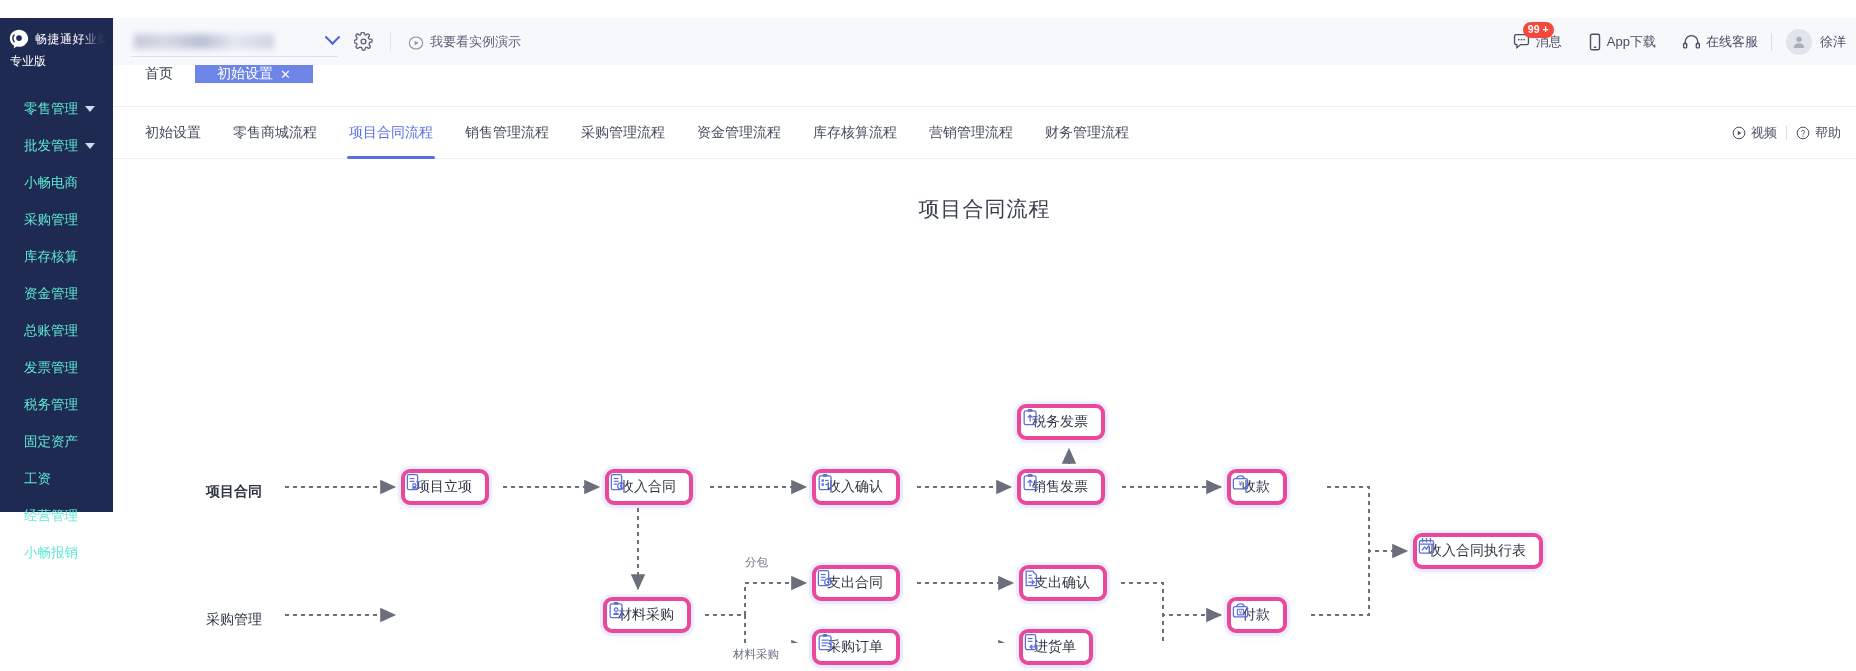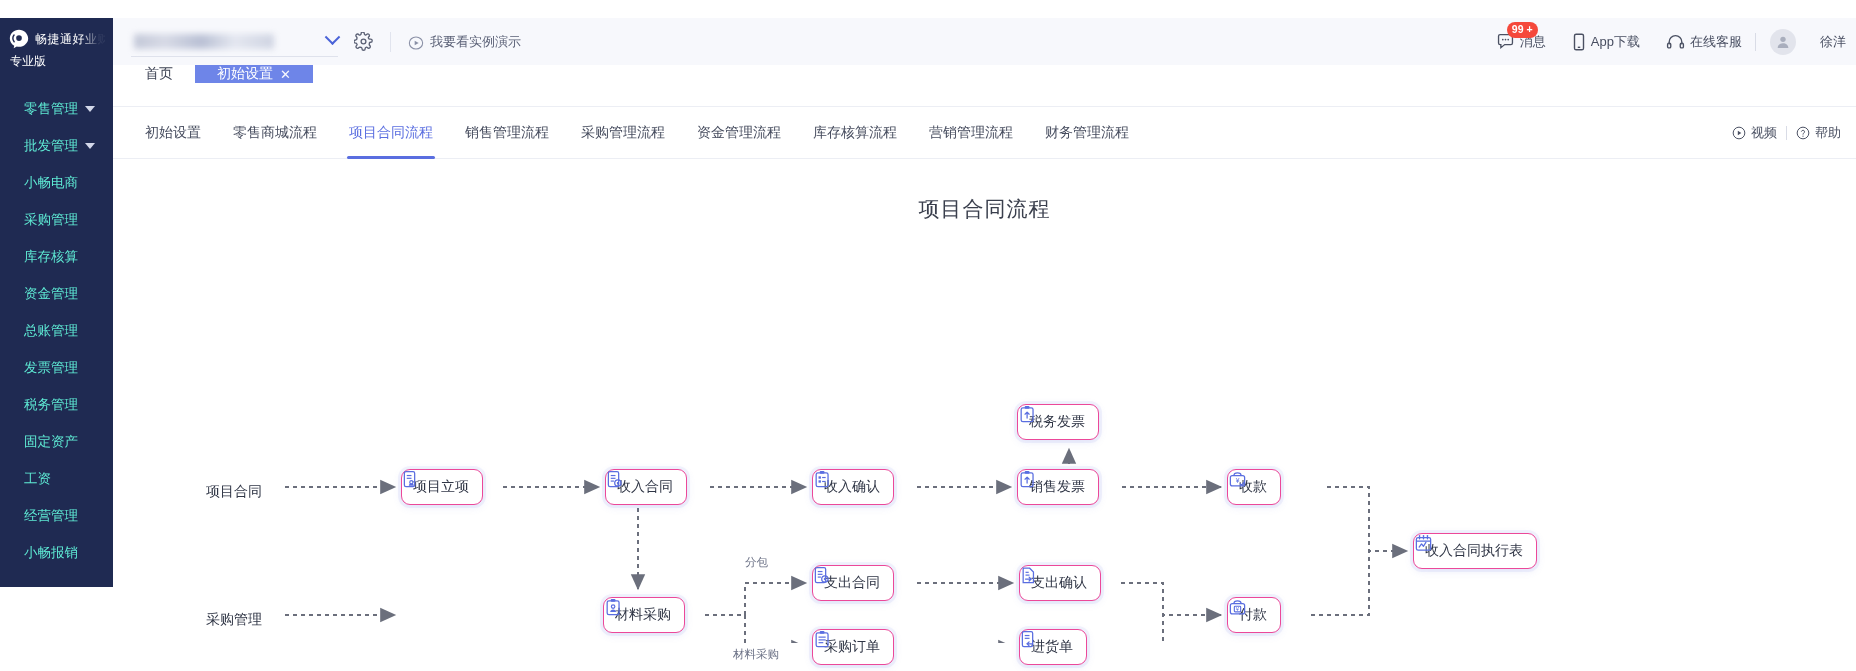--- a/index.html
+++ b/index.html
@@ -5,21 +5,21 @@
   * { box-sizing: border-box; margin: 0; padding: 0; }
   html, body {
     width: 1856px; height: 671px;
     font-family: "Liberation Sans", "DejaVu Sans", sans-serif;
     background: #fff; overflow: hidden;
   }
   #app { position: relative; width: 1856px; height: 671px; background: #fff; }
 
   
   .sidebar {
-    position: absolute; left: 0; top: 18px; width: 113px; height: 569px;
+    position: absolute; left: 0; top: 18px; width: 113px; height: 494px;
     background: #1f2a52; color: #c9cfe4; z-index: 5;
   }
   .brand { padding: 10px 8px 4px 8px; }
   .brand-row { display: flex; align-items: center; gap: 5px; }
   .brand-logo { width: 22px; height: 22px; flex: 0 0 22px; }
   .brand-name {
     font-size: 12px; color: #fff; letter-spacing: .5px;
     white-space: nowrap; overflow: hidden; position: relative;
   }
   .brand-name::after{
@@ -71,21 +71,21 @@
   .tr-item {
     display: flex; align-items: center; gap: 5px; position: relative;
     font-size: 13px; color: #474d60; cursor: pointer; padding: 0 13px;
   }
   .badge {
     position: absolute; top: -11px; left: 24px;
     background: #f5483b; color: #fff; font-size: 10.5px; line-height: 15px;
     height: 16px; padding: 0 5px; border-radius: 9px; white-space: nowrap;
     font-weight: bold;
   }
-  .avatar-wrap { display: flex; align-items: center; gap: 24px; padding-left: 14px; }
+  .avatar-wrap { display: flex; align-items: center; gap: 8px; padding-left: 14px; }
   .avatar {
     width: 26px; height: 26px; border-radius: 50%; background: #e2e4ec;
     display: flex; align-items: center; justify-content: center;
   }
   .user-name { font-size: 13px; color: #474d60; white-space: nowrap; }
 
   
   .tabstrip {
     position: absolute; left: 113px; top: 65px; right: 0; height: 41px;
     background: #fff; display: flex; align-items: flex-start; padding-left: 10px;
@@ -128,21 +128,21 @@
     margin-top: 36px; letter-spacing: 1px;
   }
 
   
   .canvas { position: relative; width: 1743px; height: 420px; }
   .canvas svg { position: absolute; left: 0; top: 0; }
 
   .node {
     position: absolute; display: flex; align-items: center; gap: 8px;
     height: 36px; padding: 0 13px 0 11px; background: #fff;
-    border-radius: 9px; border: 1px solid #ec4899;
+    border-radius: 9px; border: 4px solid #ec4899;
     box-shadow: 0 2px 9px rgba(96,110,220,.13), 0 0 0 3px rgba(232,234,252,.5);
     font-size: 14px; color: #2f3545; white-space: nowrap; cursor: pointer;
   }
   .node .nicon { width: 19px; height: 19px; flex: 0 0 19px; display: block; }
   .rowlabel {
     position: absolute; font-size: 14px; color: #2f3545; white-space: nowrap;
   }
   .edgelabel {
     position: absolute; font-size: 11.5px; color: #6a7085; white-space: nowrap;
   }
@@ -474,21 +474,21 @@
               <line x1="3" y1="9" x2="21" y2="9" stroke="#5a6ee0" stroke-width="1.6"></line>
               <line x1="7" y1="2" x2="7" y2="6" stroke="#5a6ee0" stroke-width="1.7" stroke-linecap="round"></line>
               <line x1="12" y1="2" x2="12" y2="6" stroke="#5a6ee0" stroke-width="1.7" stroke-linecap="round"></line>
               <line x1="17" y1="2" x2="17" y2="6" stroke="#5a6ee0" stroke-width="1.7" stroke-linecap="round"></line>
               <path d="M6.5 16.5l3-4 2.5 3 3-5" stroke="#5a6ee0" stroke-width="1.6" fill="none" stroke-linecap="round" stroke-linejoin="round"></path>
             </svg>
             <span>收入合同执行表</span>
           </div>
         </div>
       <div id="rowlabels">
-          <div class="rowlabel" style="left: 93px; top: 260px;">项目合同</div>
+          <div class="rowlabel" style="left: 93px; top: 260px; font-weight: bold;">项目合同</div>
           <div class="rowlabel" style="left: 93px; top: 388px;">采购管理</div>
         </div>
       <div id="edgelabels">
           <div class="edgelabel" style="left: 632px; top: 332px;">分包</div>
           <div class="edgelabel" style="left: 620px; top: 424px;">材料采购</div>
         </div>
     </div>
   </div>
 </div>
 

